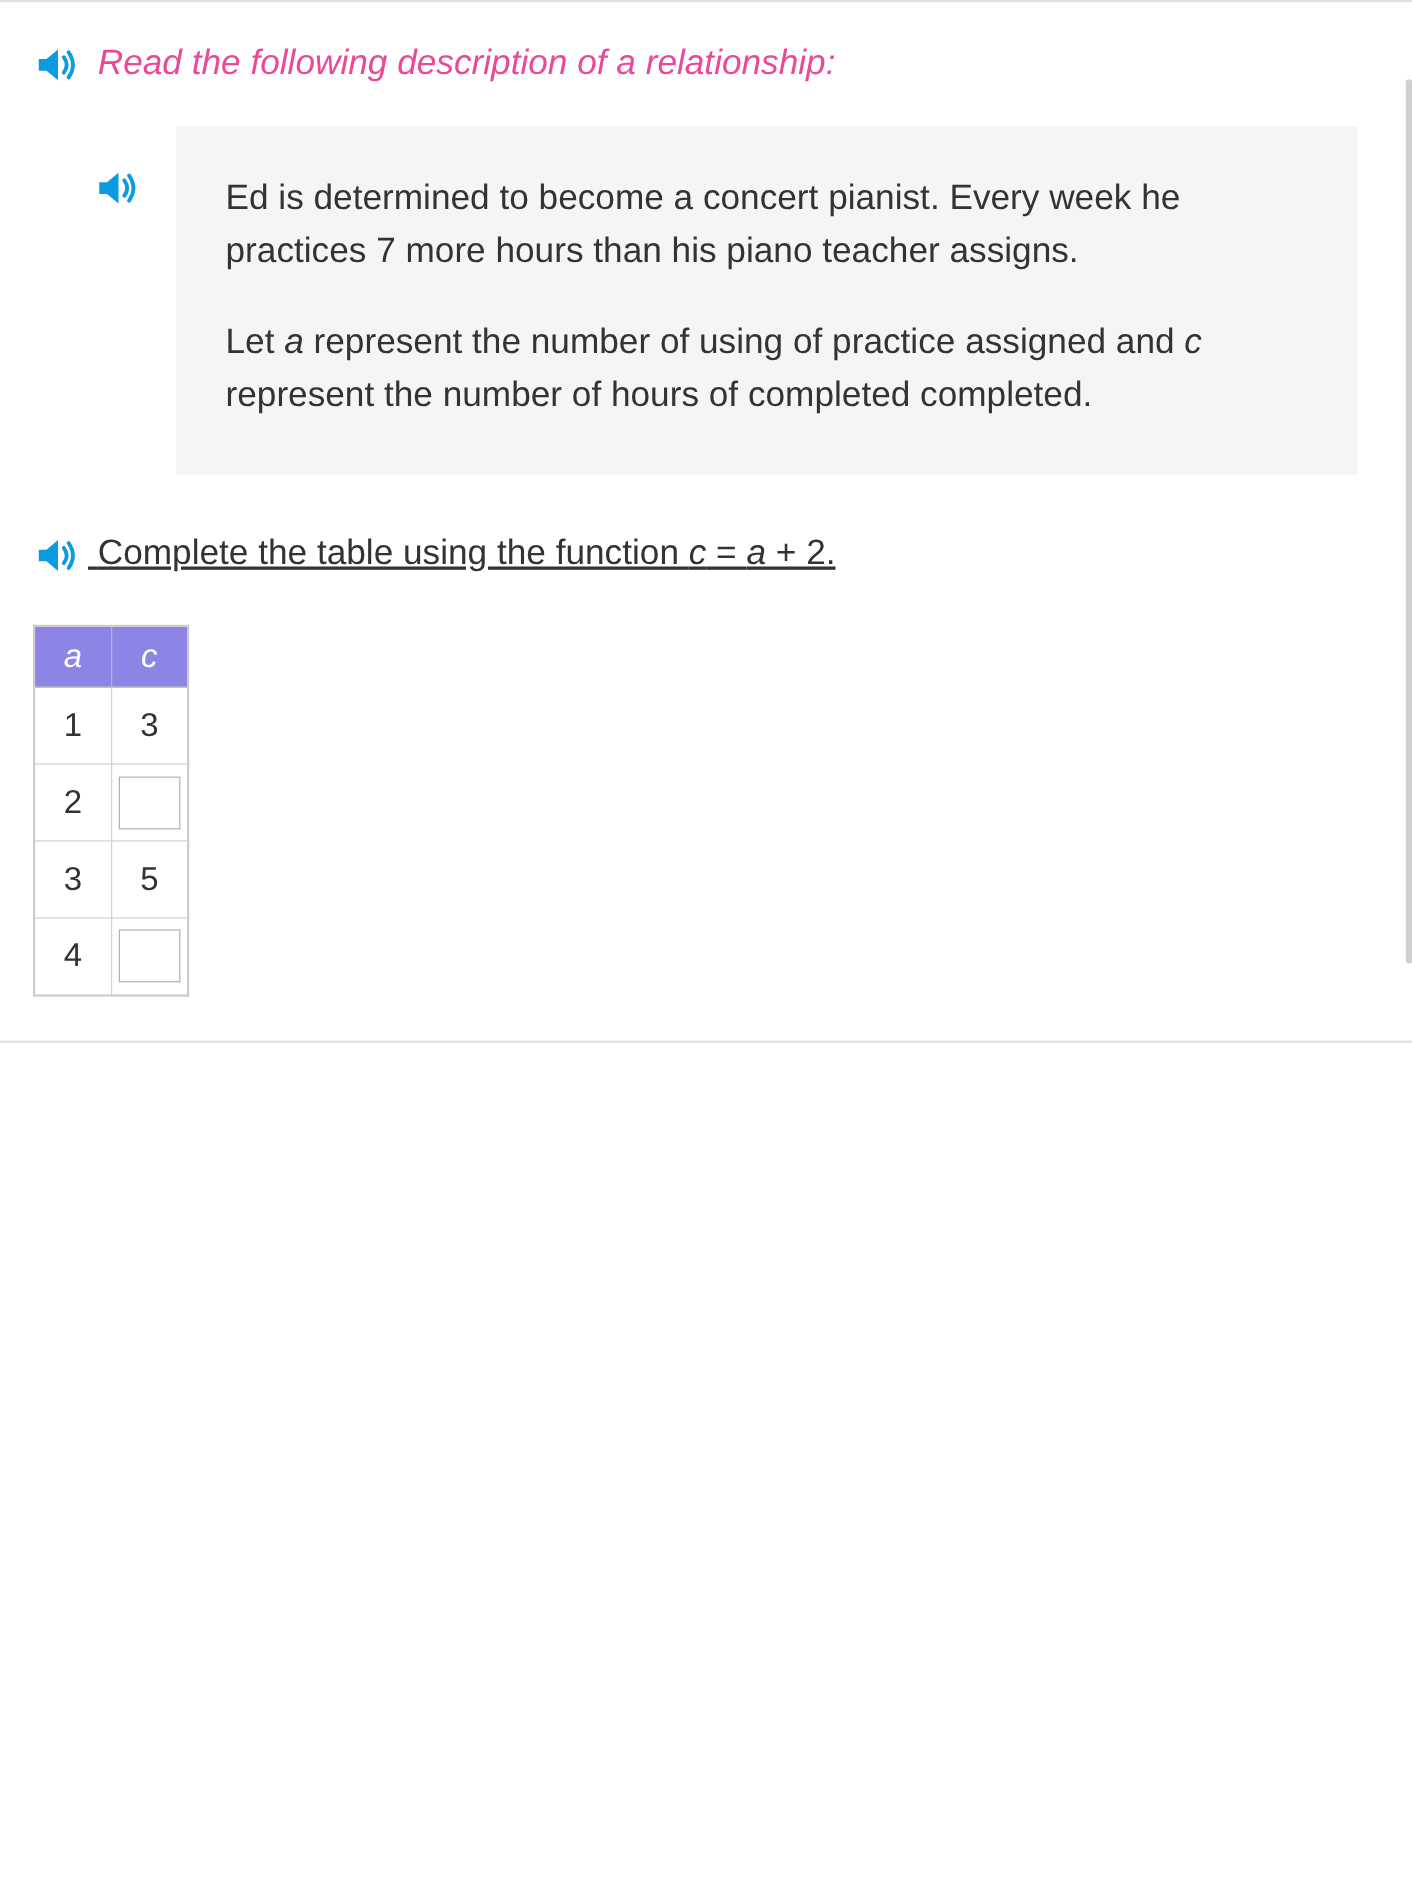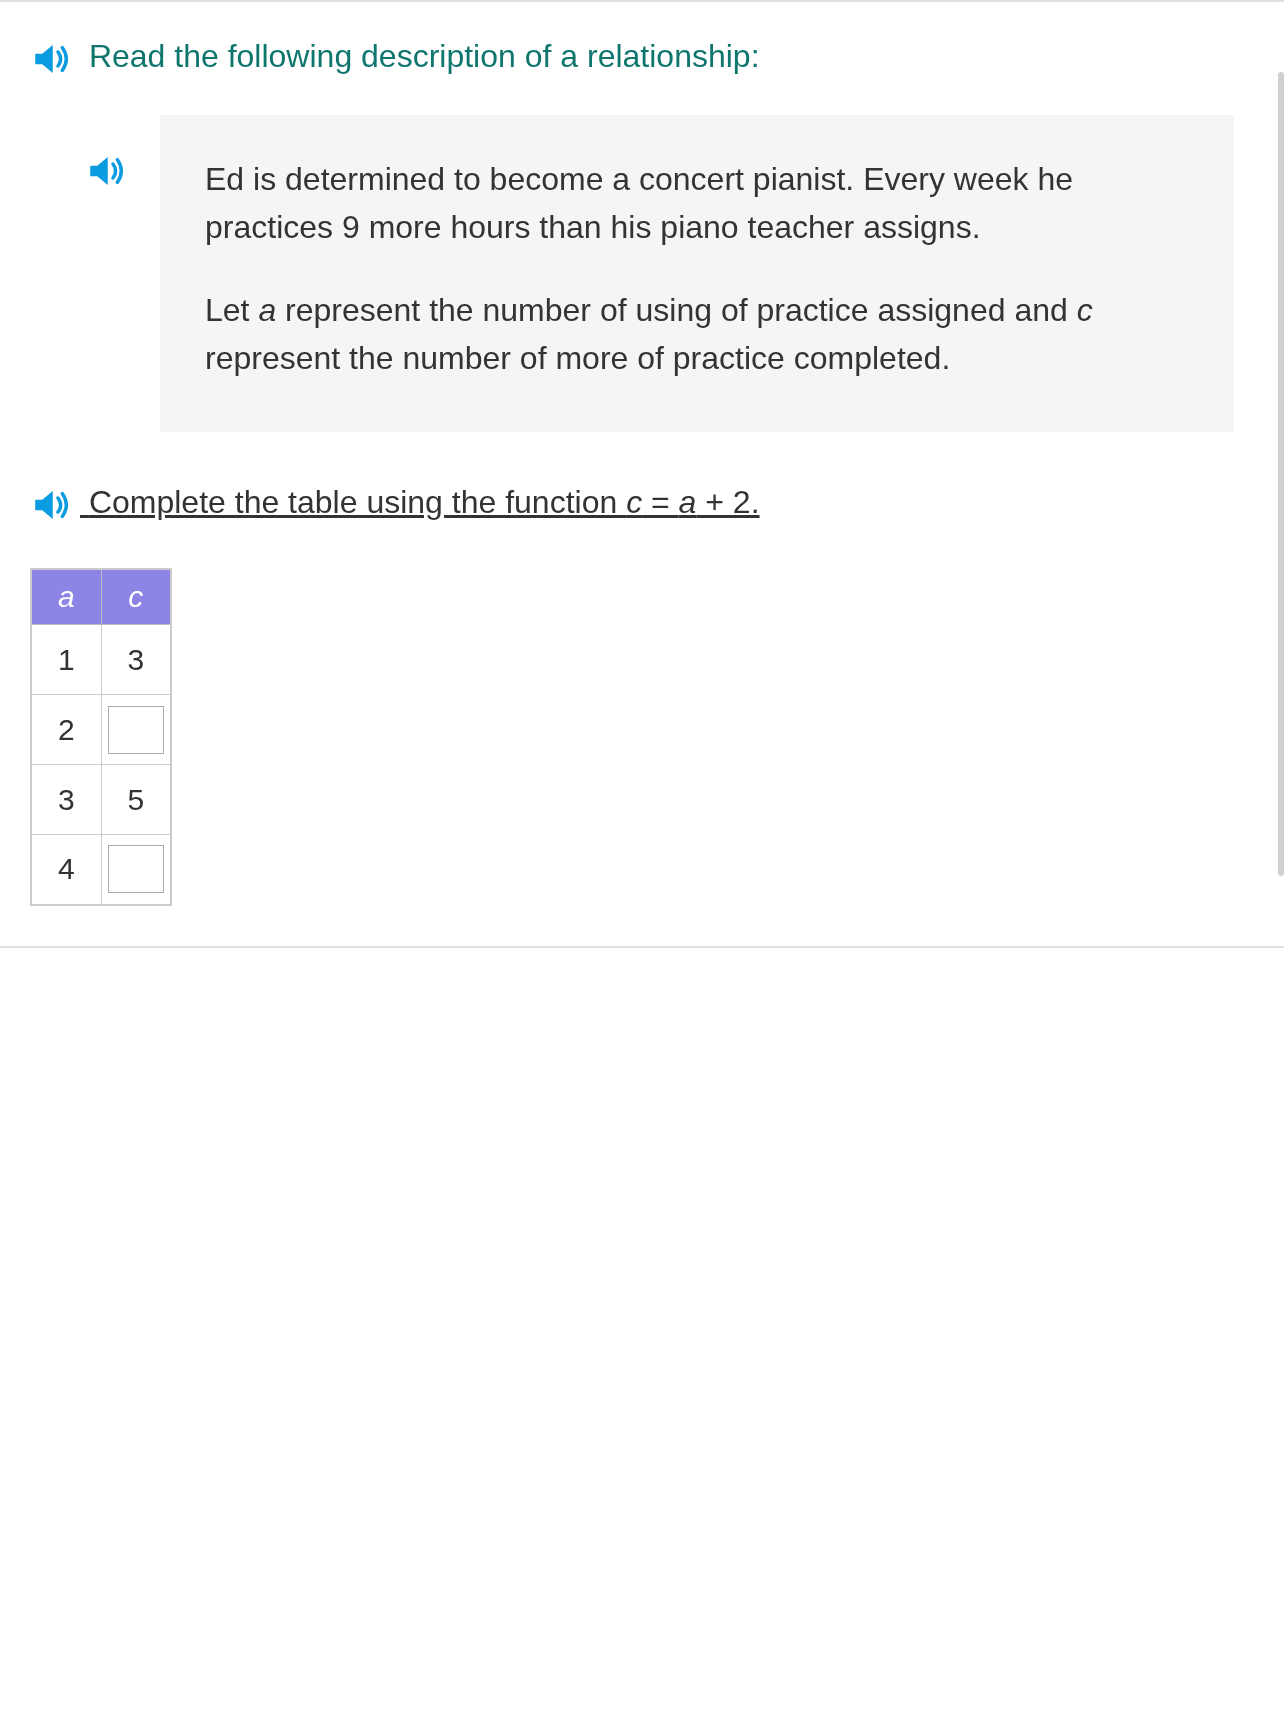--- a/index.html
+++ b/index.html
@@ -23,21 +23,22 @@
       right: 0;
       top: 70px;
       bottom: 70px;
       width: 6px;
       background: #d0d0d0;
       border-radius: 3px;
     }
     .prompt-line {
       margin-bottom: 35px;
       line-height: 1.5;
-      color: #0f766e;
+      color: #ec4899;
+      font-style: italic;
     }
     .sound-icon {
       display: inline-block;
       vertical-align: middle;
       margin-right: 8px;
       cursor: pointer;
     }
     .sound-icon svg {
       width: 42px;
       height: 42px;
@@ -135,23 +136,23 @@
 
 <div class="passage-box">
   <span class="sound-icon passage-sound">
     <svg viewBox="0 0 24 24">
       <path d="M3 9 L3 15 L7 15 L13 20 L13 4 L7 9 Z" fill="#0a9be1"></path>
       <path d="M16 8 Q19 12 16 16" stroke="#0a9be1" stroke-width="2" fill="none" stroke-linecap="round"></path>
       <path d="M18.5 5.5 Q23 12 18.5 18.5" stroke="#0a9be1" stroke-width="2" fill="none" stroke-linecap="round"></path>
     </svg>
   </span>
   <div class="passage-text">
-    <p>Ed is determined to become a concert pianist. Every week he practices 9 more hours than his piano teacher assigns.</p>
+    <p>Ed is determined to become a concert pianist. Every week he practices 7 more hours than his piano teacher assigns.</p>
     <p>
-      <span>Let </span><span class="ital">a</span><span> represent the number of using of practice assigned and </span><span class="ital">c</span><span> represent the number of more of practice completed.</span>
+      <span>Let </span><span class="ital">a</span><span> represent the number of using of practice assigned and </span><span class="ital">c</span><span> represent the number of hours of completed completed.</span>
     </p>
   </div>
 </div>
 
 <div class="instruction-line">
   <span class="sound-icon sound-icon-small">
     <svg viewBox="0 0 24 24">
       <path d="M3 9 L3 15 L7 15 L13 20 L13 4 L7 9 Z" fill="#0a9be1"></path>
       <path d="M16 8 Q19 12 16 16" stroke="#0a9be1" stroke-width="2" fill="none" stroke-linecap="round"></path>
       <path d="M18.5 5.5 Q23 12 18.5 18.5" stroke="#0a9be1" stroke-width="2" fill="none" stroke-linecap="round"></path>

